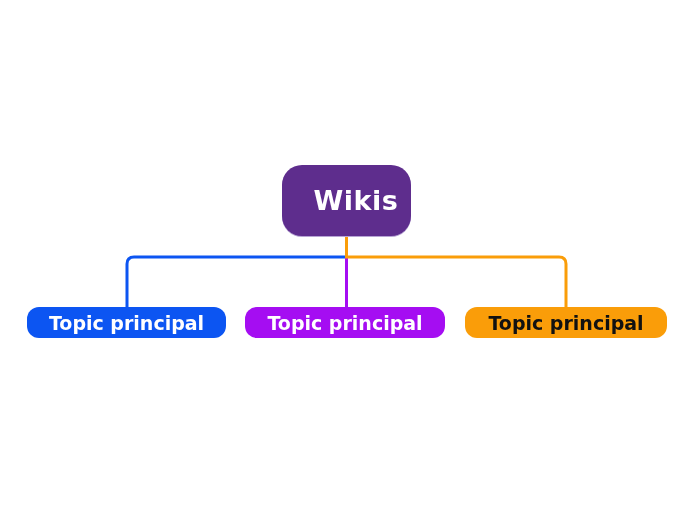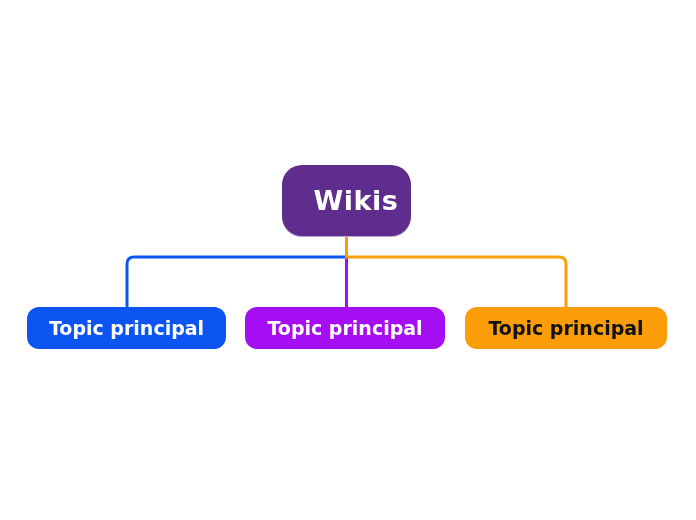--- a/index.html
+++ b/index.html
@@ -36,21 +36,21 @@
     top: 165px;
     width: 129px;
     height: 71px;
     border-radius: 20px;
     font-size: 27px;
     letter-spacing: 0.5px;
     box-shadow: 0 1px 0 0 #b7a4d4;
   }
   .node.child {
     top: 307px;
-    height: 42px;
+    height: 31px;
     border-radius: 12px;
     font-size: 19px;
   }
   .node.child-0 { left: 27px;  width: 199px; }
   .node.child-1 { left: 245px; width: 200px; }
   .node.child-2 { left: 465px; width: 202px; }
 </style>
 </head>
 <body>
 

